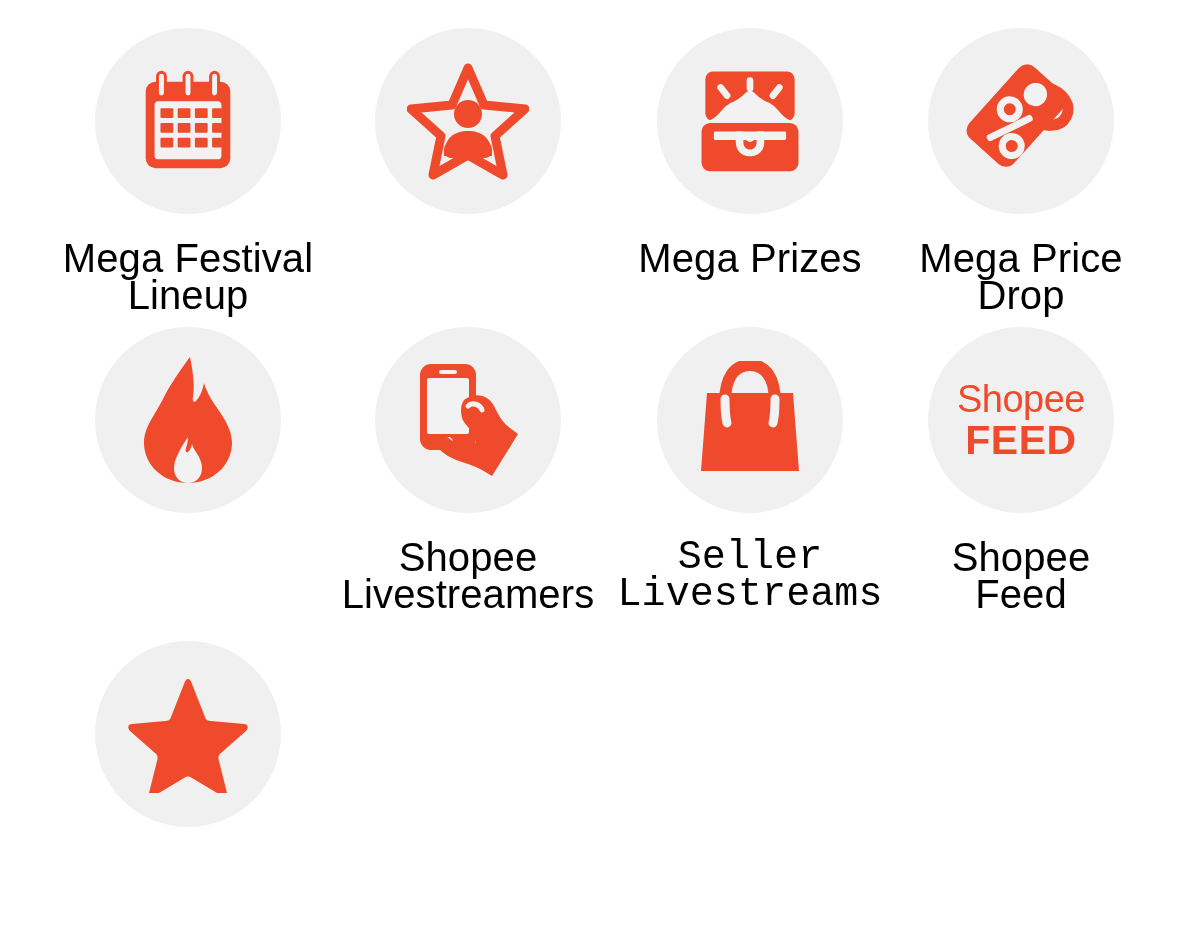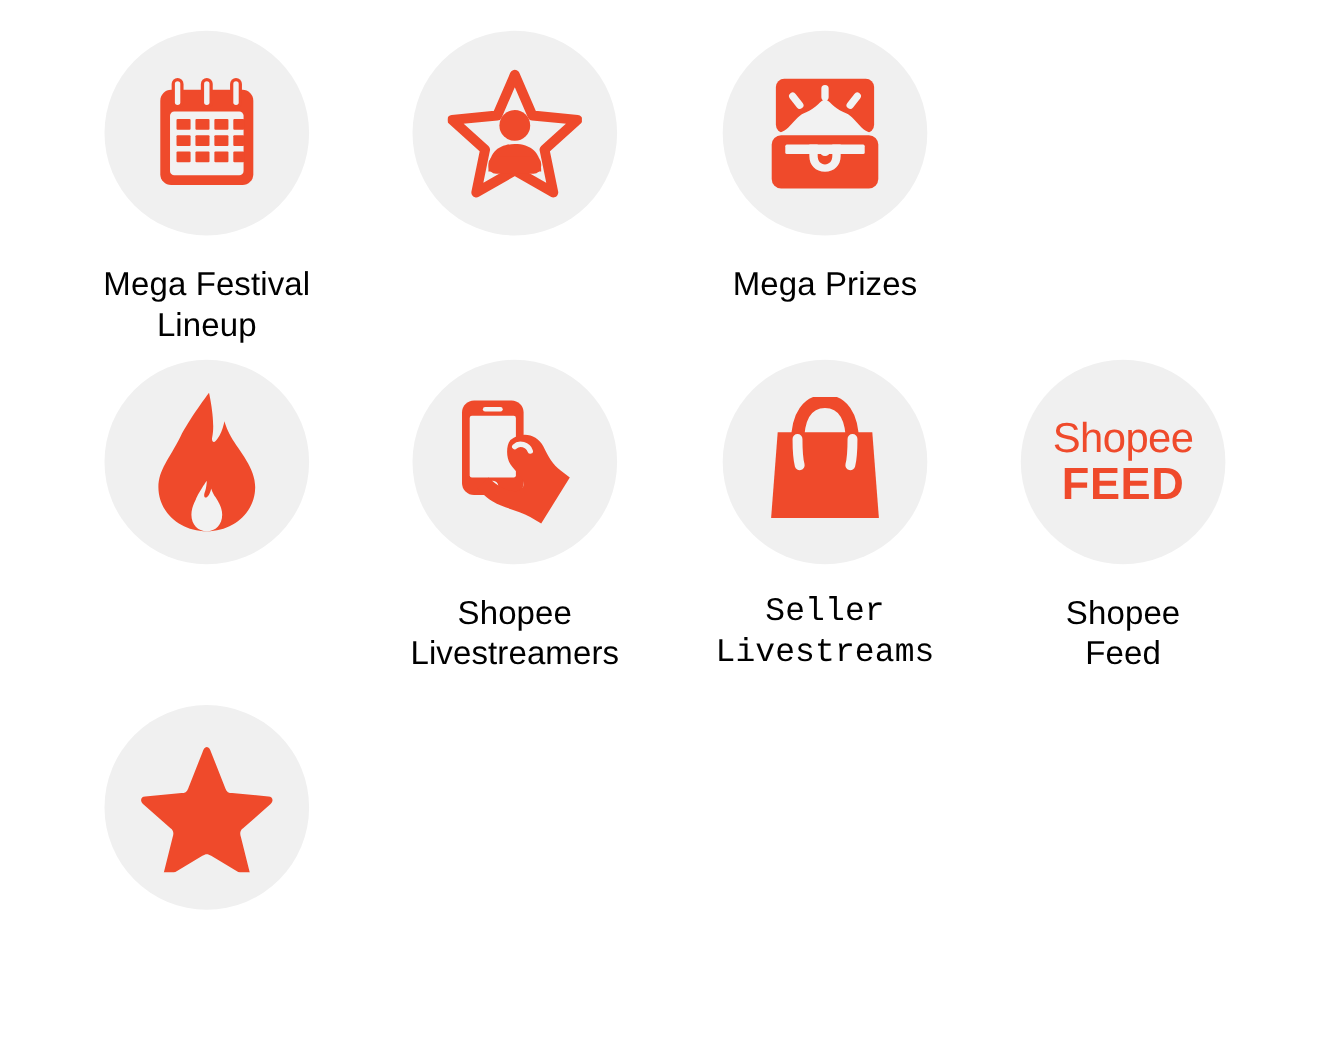--- a/index.html
+++ b/index.html
@@ -39,21 +39,21 @@
     justify-content: center;
     flex: none;
   }
 
   .tile-circle svg {
     display: block;
   }
 
   .tile-label {
     margin-top: 26px;
-    font-size: 30px;
+    font-size: 40px;
     line-height: 37px;
     color: #000000;
     text-align: center;
     letter-spacing: 0.1px;
     white-space: pre-line;
     font-weight: 400;
   }
 
   
   .feed-mark {
@@ -128,20 +128,39 @@
         <rect x="29" y="20" width="7" height="18" rx="3.5" fill="#f2f2f2" transform="rotate(-38 32.5 29)"></rect>
         <rect x="84" y="20" width="7" height="18" rx="3.5" fill="#f2f2f2" transform="rotate(38 87.5 29)"></rect>
         <rect x="9" y="62" width="102" height="51" rx="9" fill="#ef4a2b"></rect>
         <rect x="22" y="71" width="76" height="9" rx="1.5" fill="#f2f2f2"></rect>
         <path d="M45 71 L45 82 C45 91 51 97 60 97 C69 97 75 91 75 82 L75 71 L67 71 L67 82 C67 87 64 90 60 90 C56 90 53 87 53 82 L53 71 Z" fill="#f2f2f2"></path>
         <circle cx="60" cy="77" r="5" fill="#f2f2f2"></circle>
       </svg>
       </div>
       <div class="tile-label">Mega Prizes</div>
     </div>
+    <div class="tile" style="left: 881px; top: 28px;">
+      <div class="tile-circle">
+        <svg width="122" height="118" viewBox="0 0 122 118">
+        <g transform="rotate(42 61 59)">
+          <rect x="24" y="10" width="60" height="96" rx="11" fill="#ef4a2b"></rect>
+          <circle cx="54" cy="30" r="11.5" fill="#f2f2f2"></circle>
+        </g>
+        <path d="M86 25 C104 30 112 44 106 55 C100 66 82 66 74 56" fill="none" stroke="#ef4a2b" stroke-width="11" stroke-linecap="round"></path>
+        <circle cx="76" cy="32" r="11" fill="#f2f2f2"></circle>
+        <g transform="rotate(42 50 65)" fill="#f2f2f2">
+          <circle cx="38" cy="52" r="9.5" fill="none" stroke="#f2f2f2" stroke-width="7"></circle>
+          <circle cx="64" cy="78" r="9.5" fill="none" stroke="#f2f2f2" stroke-width="7"></circle>
+          <rect x="47" y="41" width="7" height="50" rx="3" transform="rotate(22 50.5 66)"></rect>
+        </g>
+      </svg>
+      </div>
+      <div class="tile-label">Mega Price
+Drop</div>
+    </div>
     <div class="tile" style="left: 48px; top: 327px;">
       <div class="tile-circle">
         <svg width="112" height="130" viewBox="0 0 112 130">
         <path d="M58 2 C58 2 40 26 32 42 C22 62 12 72 12 88 C12 110 31 128 56 128 C81 128 100 110 100 88 C100 70 86 56 78 42 C74 35 72 28 72 28 C72 28 70 40 64 46 C62 48 60 46 61 42 C64 28 58 2 58 2 Z" fill="#ef4a2b"></path>
         <path d="M56 82 C56 82 49 92 46 99 C43 105 42 109 42 113 C42 122 48 128 56 128 C64 128 70 122 70 113 C70 108 68 103 64 97 C61 93 60 89 60 89 C60 89 59 95 56 97 C54 98 53 96 54 93 C56 88 56 82 56 82 Z" fill="#f2f2f2"></path>
       </svg>
       </div>
     </div>
     <div class="tile" style="left: 328px; top: 327px;">
       <div class="tile-circle">

